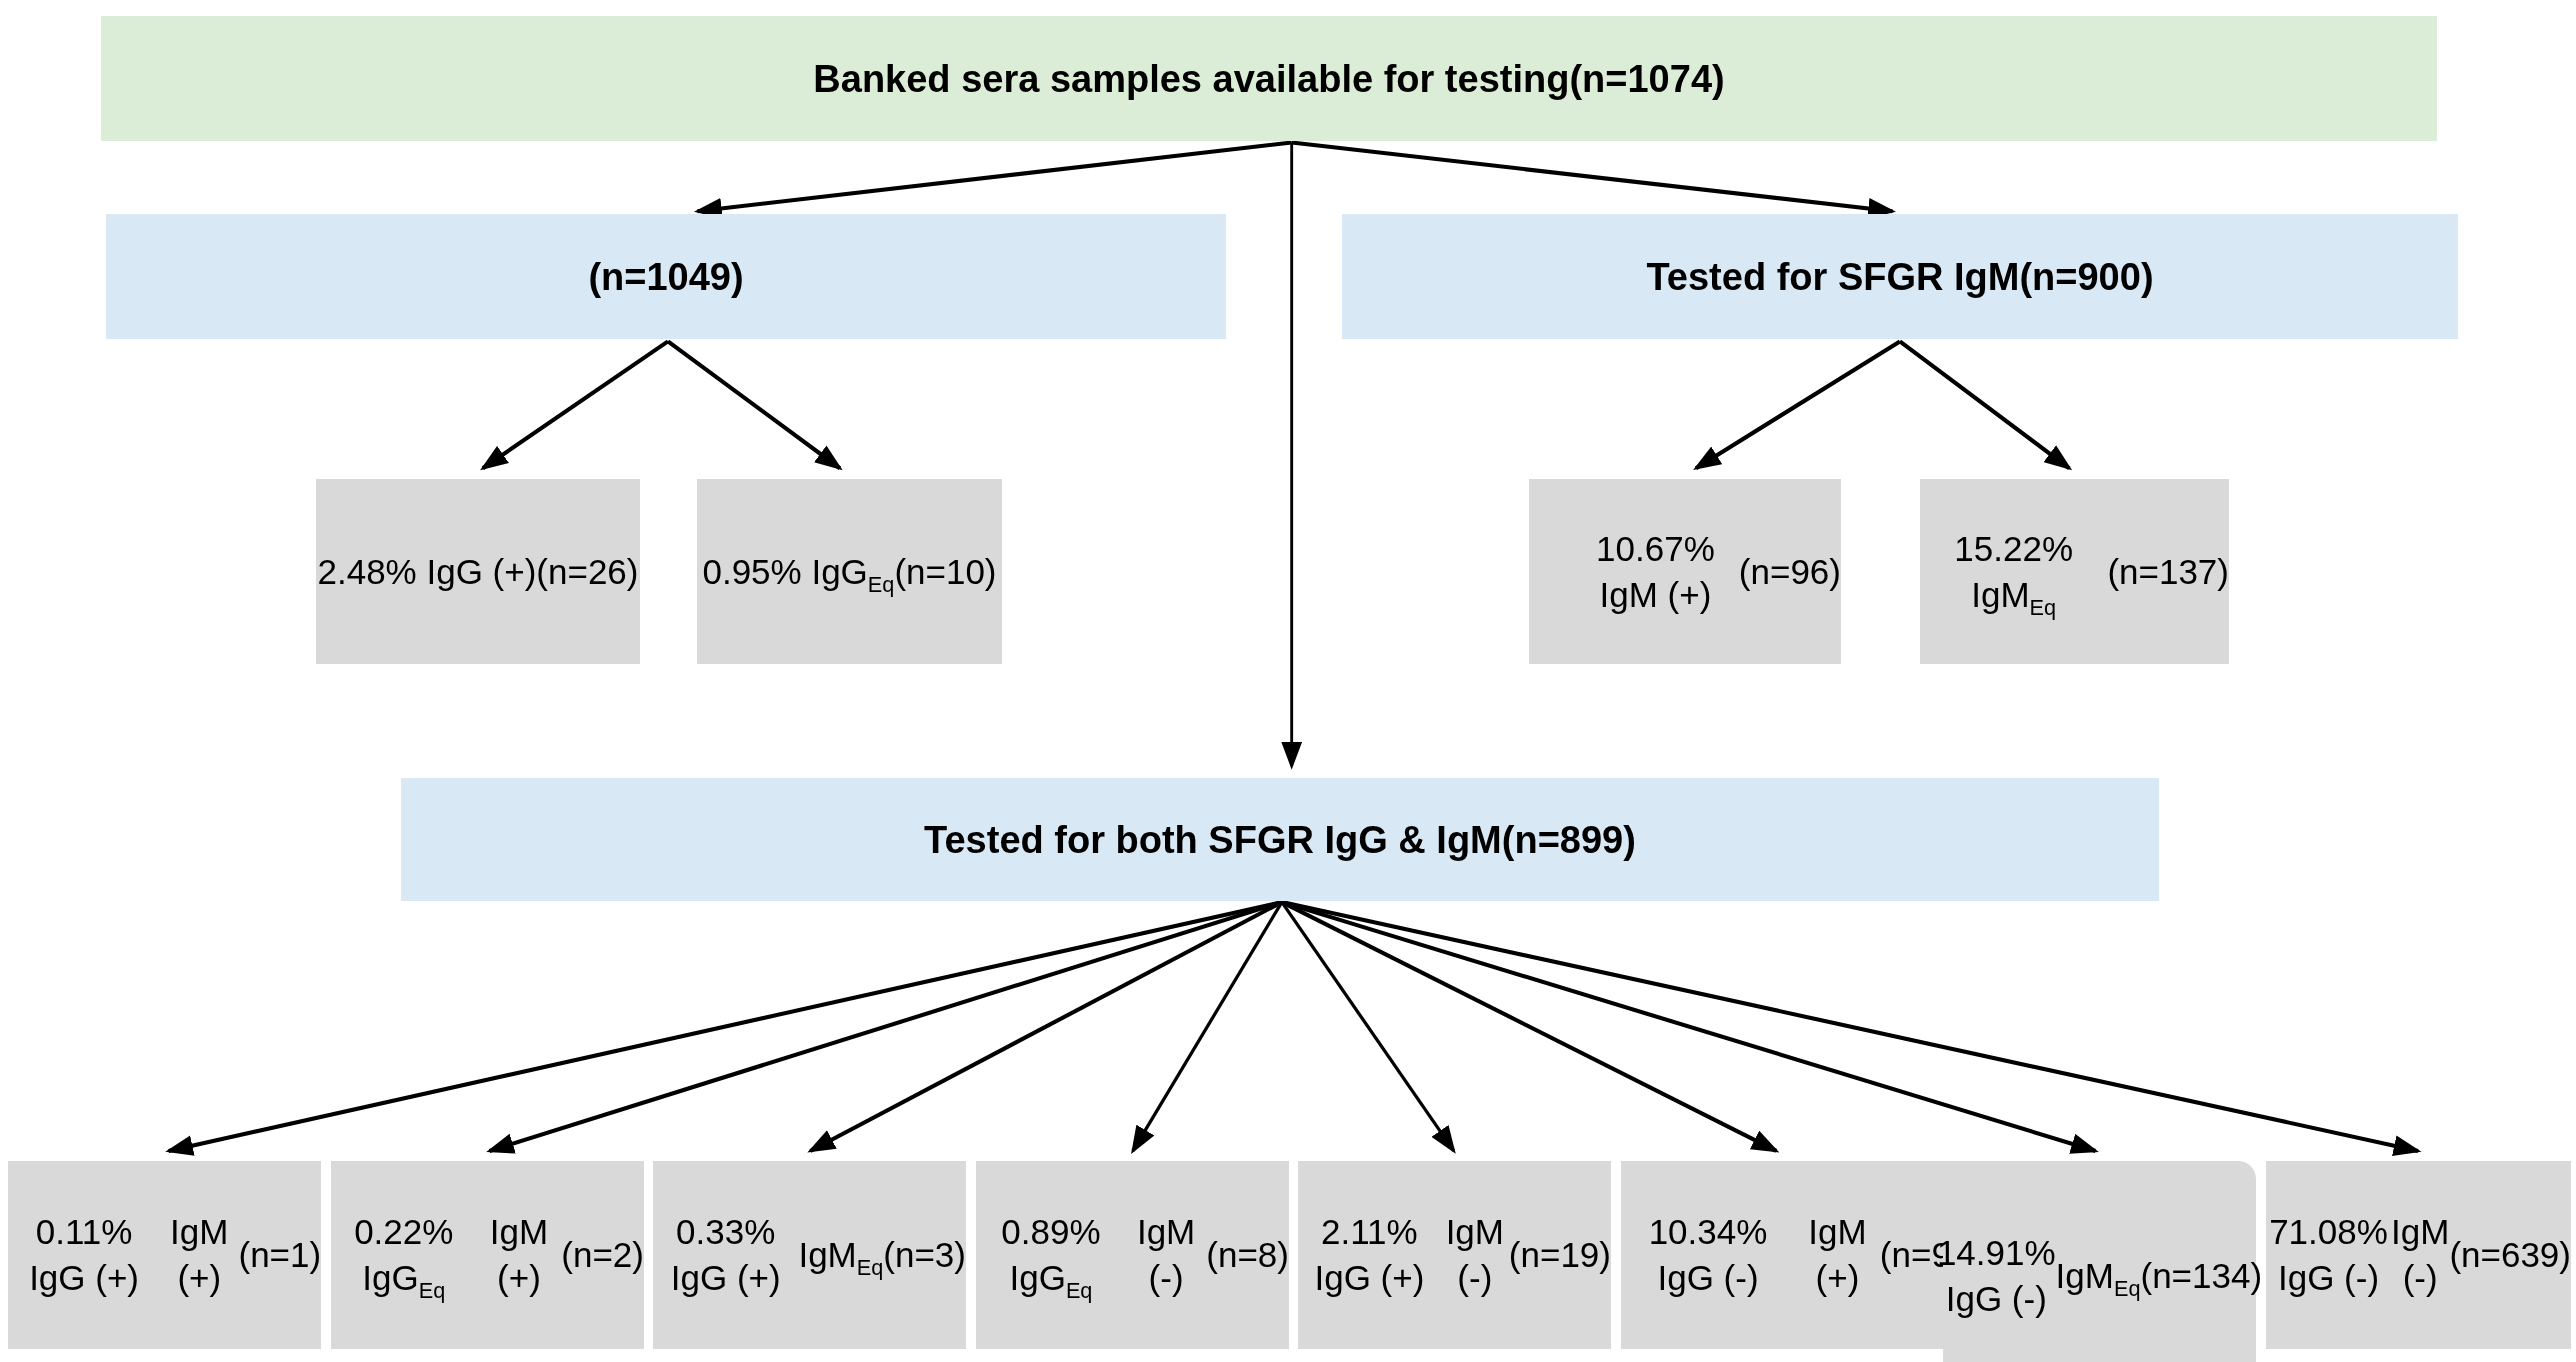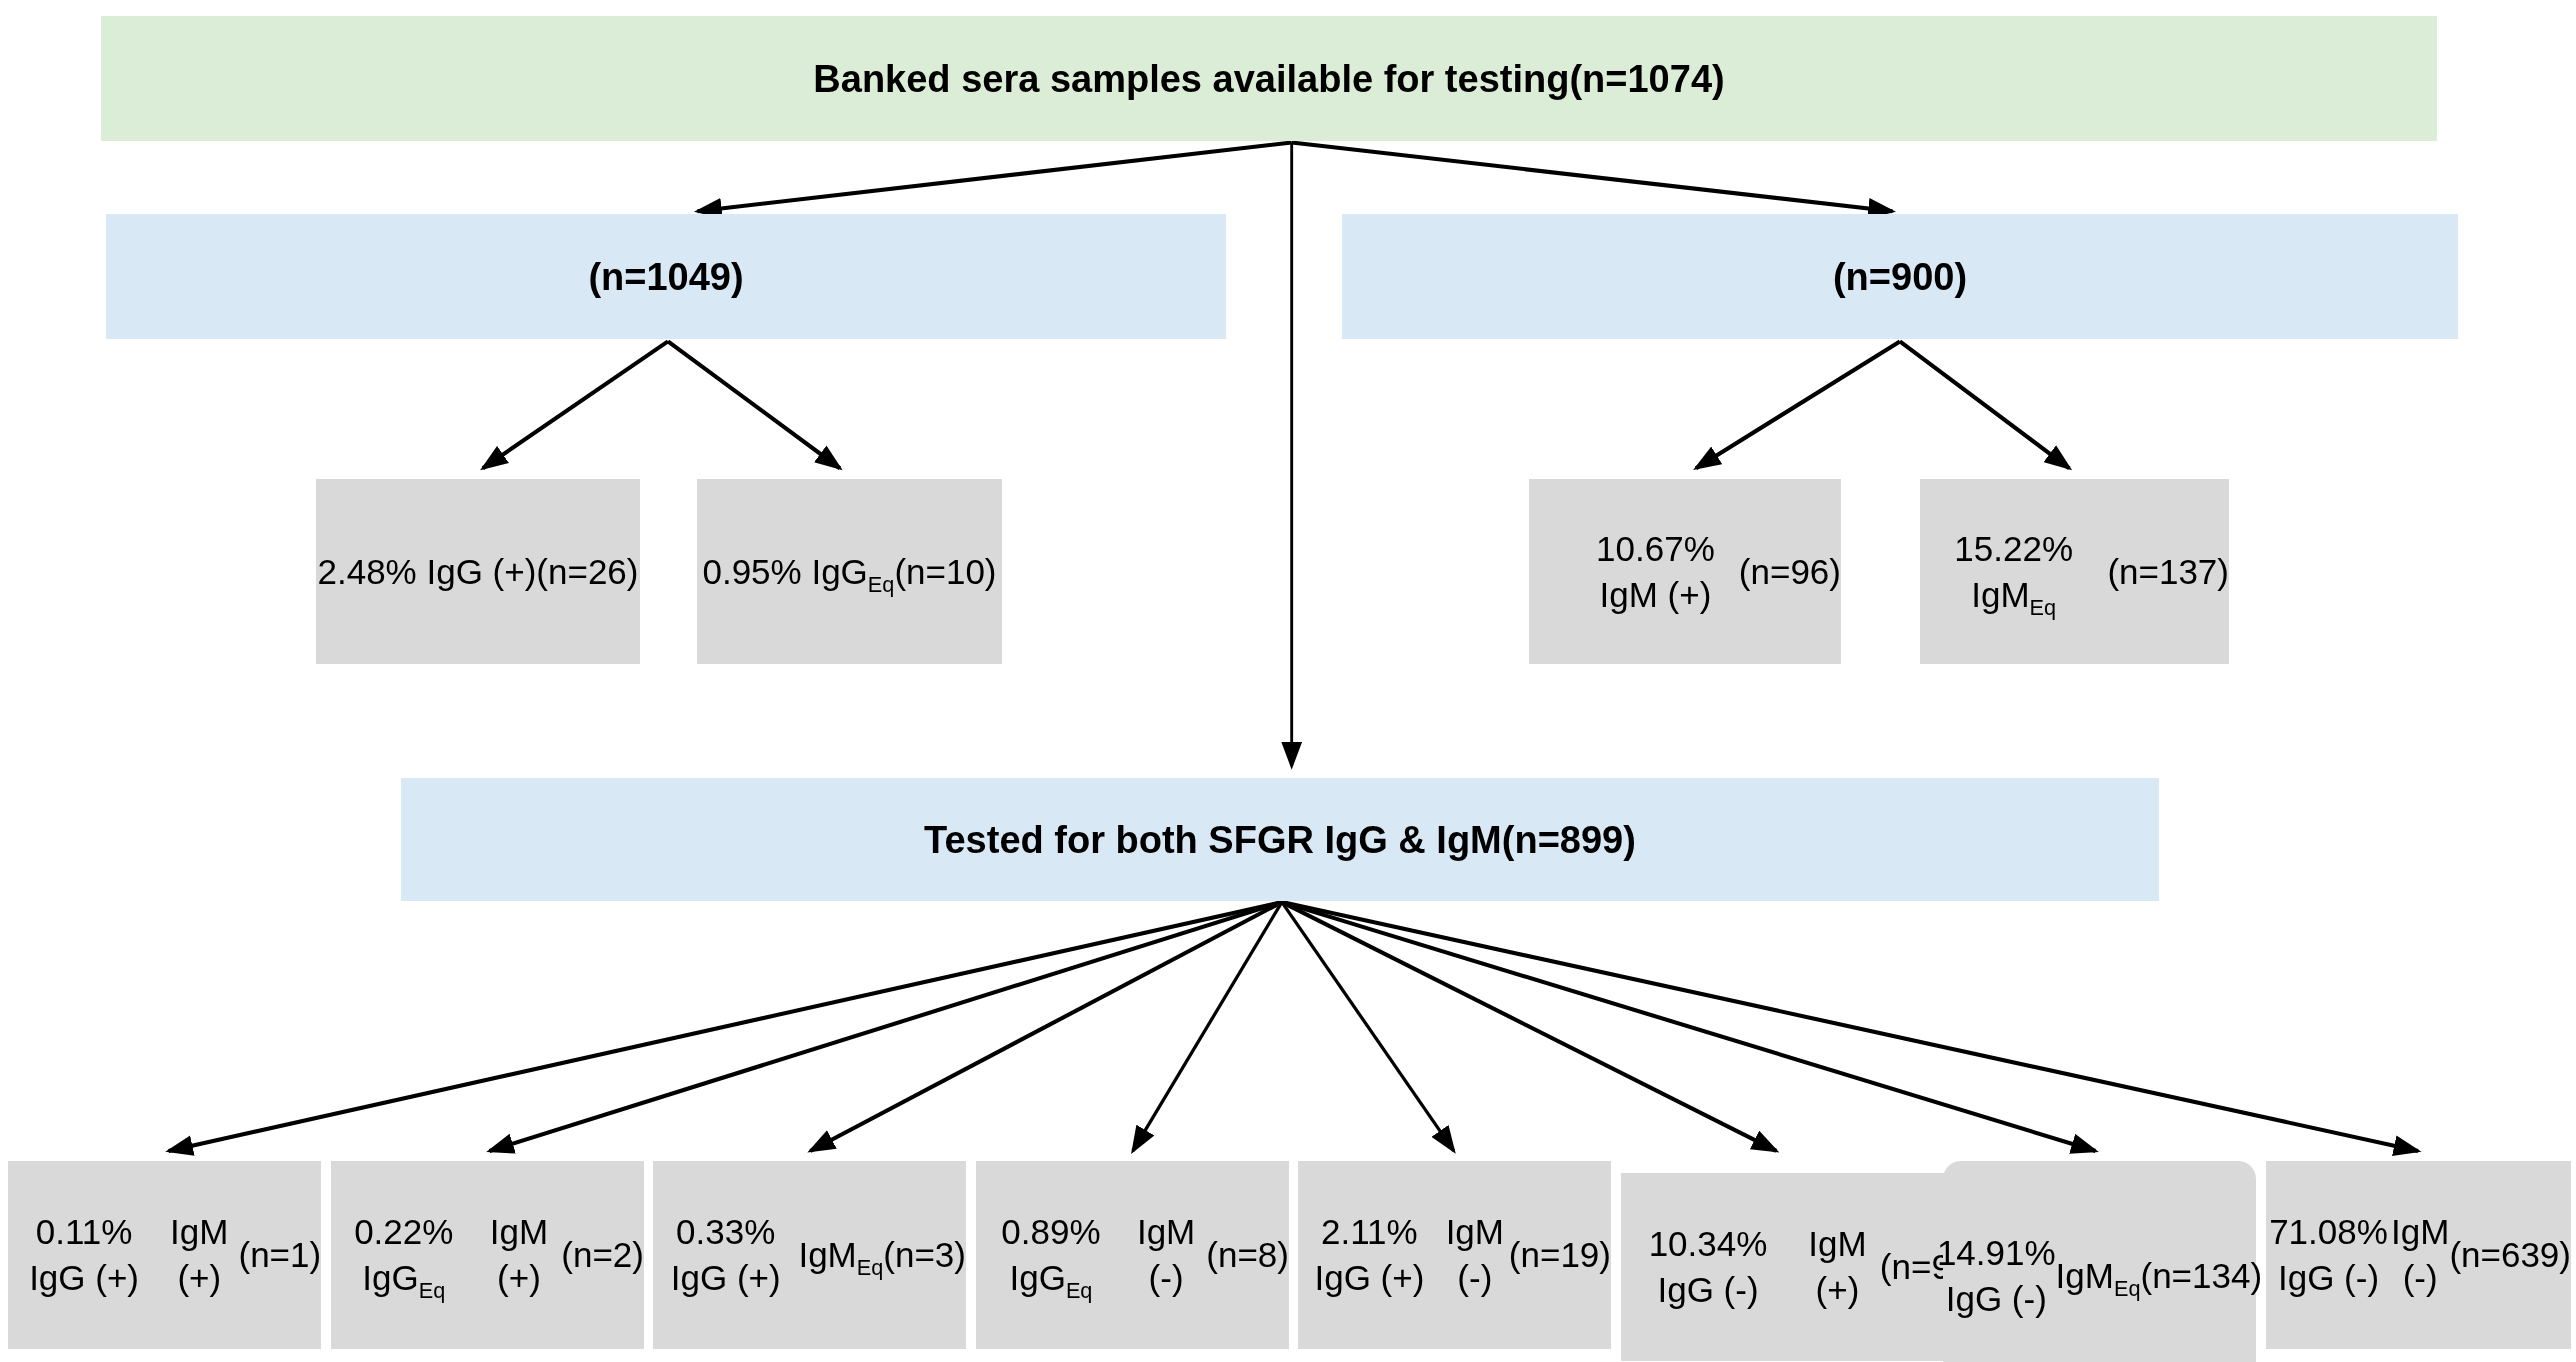--- a/index.html
+++ b/index.html
@@ -63,20 +63,21 @@
   <div class="node green" style="left:101px;top:16.4px;width:2336px;height:125px;">
     <div class="title">Banked sera samples available for testing</div>
     <div class="title">(n=1074)</div>
   </div>
 
   <div class="node blue" style="left:106px;top:214px;width:1120px;height:125px;">
     <div class="title">(n=1049)</div>
   </div>
 
   <div class="node blue" style="left:1342px;top:214px;width:1116px;height:125px;">
+    <div class="title">Tested for SFGR IgM</div>
     <div class="title">(n=900)</div>
   </div>
 
   <div class="node gray" style="left:316px;top:479px;width:324px;height:185px;">
       <div class="line"><span>2.48% IgG (+)</span></div>
       <div class="line"><span>(n=26)</span></div>
     </div>
   <div class="node gray" style="left:697px;top:479px;width:305px;height:185px;">
       <div class="line"><span>0.95% IgG</span><sub class="subeq">Eq</sub></div>
       <div class="line"><span>(n=10)</span></div>
@@ -113,21 +114,21 @@
   <div class="node gray" style="left:976px;top:1161px;width:313px;height:188px;">
       <div class="line"><span>0.89% IgG</span><sub class="subeq">Eq</sub></div>
       <div class="line"><span>IgM (-)</span></div>
       <div class="line"><span>(n=8)</span></div>
     </div>
   <div class="node gray" style="left:1298px;top:1161px;width:313px;height:188px;">
       <div class="line"><span>2.11% IgG (+)</span></div>
       <div class="line"><span>IgM (-)</span></div>
       <div class="line"><span>(n=19)</span></div>
     </div>
-  <div class="node gray" style="left:1621px;top:1161px;width:361px;height:188px;margin-top:12px;">
+  <div class="node gray" style="left:1621px;top:1161px;width:361px;height:188px;">
       <div class="line"><span>10.34% IgG (-)</span></div>
       <div class="line"><span>IgM (+)</span></div>
       <div class="line"><span>(n=93)</span></div>
     </div>
   <div class="node gray" style="left:1943px;top:1161px;width:313px;height:230px;border-radius:18px;">
       <div class="line"><span>14.91% IgG (-)</span></div>
       <div class="line"><span>IgM</span><sub class="subeq">Eq</sub></div>
       <div class="line"><span>(n=134)</span></div>
     </div>
   <div class="node gray" style="left:2266px;top:1161px;width:305px;height:188px;">

